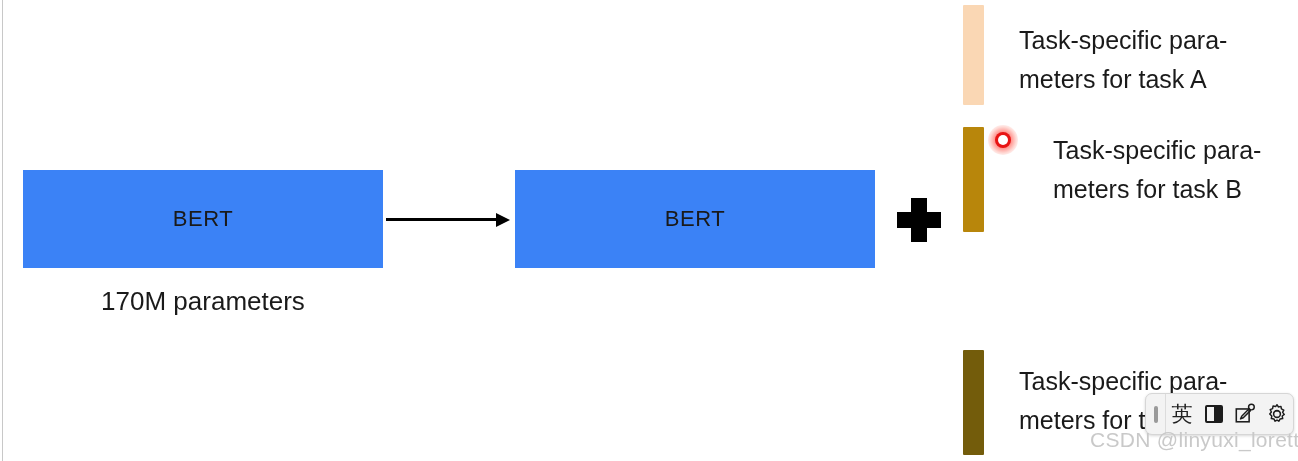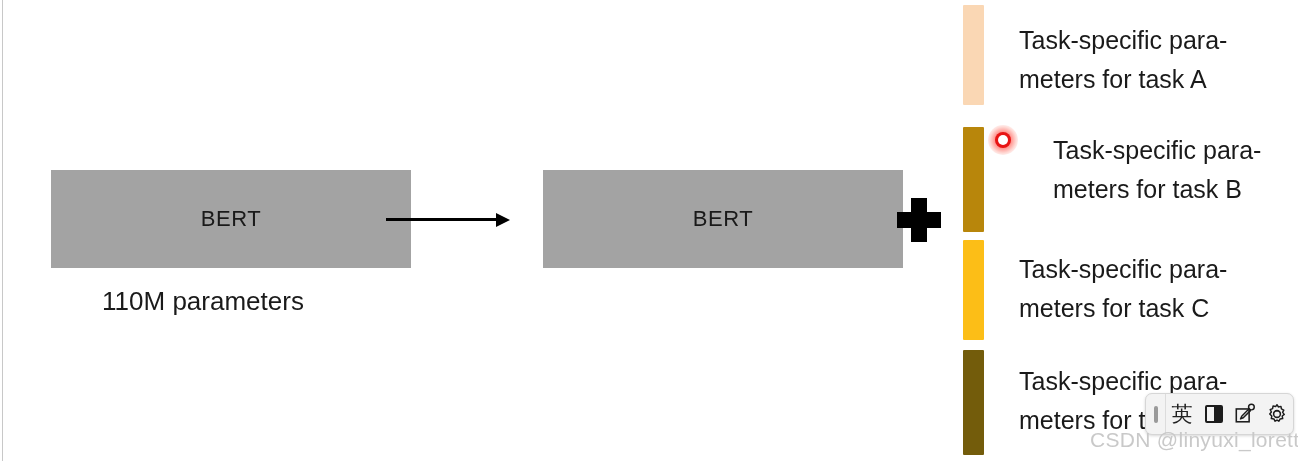--- a/index.html
+++ b/index.html
@@ -21,28 +21,27 @@
     left: 2px;
     top: 0;
     width: 1px;
     height: 461px;
     background: #c8c8c8;
   }
 
   
   .bert-box {
     position: absolute;
-    background: #a3a3a3;
+    background: #3b82f6;
     display: flex;
     align-items: center;
     justify-content: center;
     color: #1a1a1a;
     font-size: 22px;
     letter-spacing: 0.6px;
-    margin-left: 28px;
   }
   #bert-box-1 { left: 23px;  top: 170px; width: 360px; height: 98px; }
   #bert-box-2 { left: 515px; top: 170px; width: 360px; height: 98px; }
 
   .param-caption {
     position: absolute;
     left: 23px;
     top: 286px;
     width: 360px;
     text-align: center;
@@ -227,21 +226,21 @@
 <body>
 
 <div id="canvas">
 
   <div class="left-edge-rule"></div>
 
   <div class="bert-box" id="bert-box-1">
     <span>BERT</span>
   </div>
 
-  <div class="param-caption">110M parameters</div>
+  <div class="param-caption">170M parameters</div>
 
   <div class="arrow">
     <div class="shaft"></div>
     <div class="head"></div>
   </div>
 
   <div class="bert-box" id="bert-box-2">
     <span>BERT</span>
   </div>
 
@@ -253,24 +252,20 @@
   <div class="task-row" id="task-row-a">
     <div class="swatch" style="background:#fad7b4"></div>
     <div class="task-label">Task-specific para-meters for task A</div>
   </div>
 
   <div class="task-row" id="task-row-b">
     <div class="swatch" style="background:#b8860b"></div>
     <div class="task-label">Task-specific para-meters for task B</div>
   </div>
 
-  <div class="task-row" id="task-row-c">
-    <div class="swatch" style="background:#fcbe17"></div>
-    <div class="task-label">Task-specific para-meters for task C</div>
-  </div>
 
   <div class="task-row" id="task-row-d">
     <div class="swatch" style="background:#735c0b"></div>
     <div class="task-label">Task-specific para-meters for task D</div>
   </div>
 
   <div class="click-highlight">
     <div class="dot-core"></div>
   </div>
 

